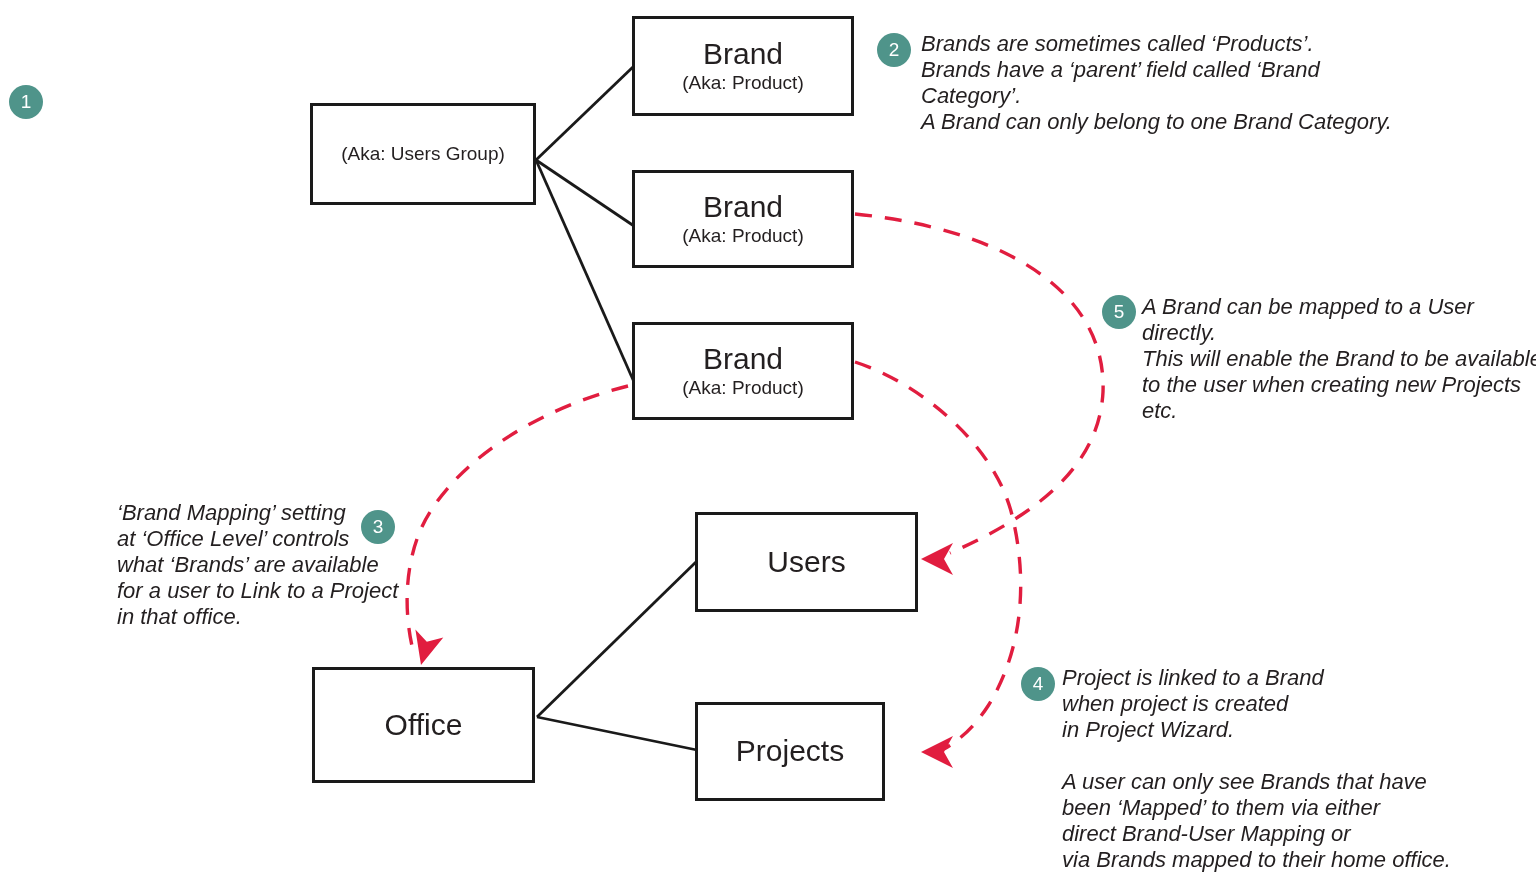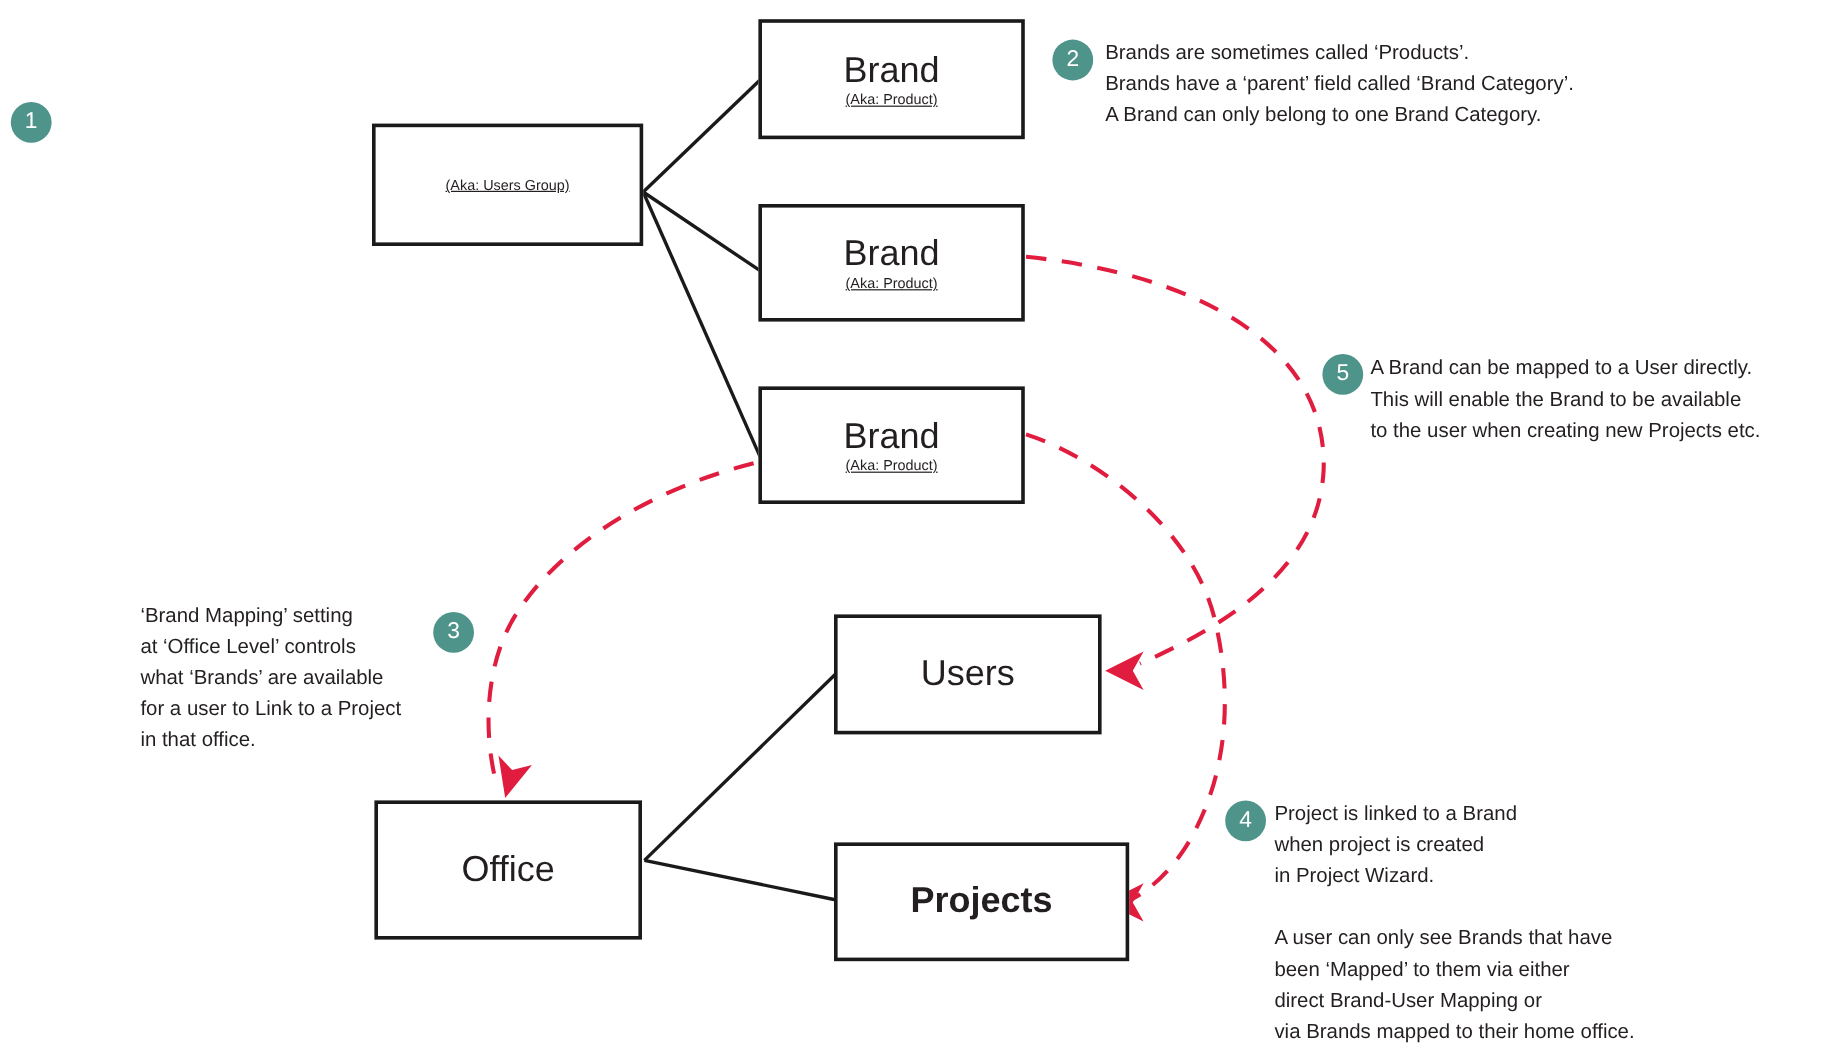--- a/index.html
+++ b/index.html
@@ -20,26 +20,27 @@
   .connectors{position:absolute;left:0;top:0;width:1536px;height:883px;}
   .box{
     position:absolute;
     background:#ffffff;
     border:3px solid var(--ink);
     display:flex;flex-direction:column;align-items:center;justify-content:center;
     text-align:center;
   }
   .box-title{font-size:30px;line-height:1.15;color:var(--text);}
   .box-title.small{font-size:27px;}
-  .box-sub{font-size:12px;line-height:1.2;color:var(--text);text-decoration:underline;}
+  .box-sub{font-size:19px;line-height:1.2;color:var(--text);}
   .note{
     position:absolute;
-    font-size:17px;line-height:26px;
+    font-size:22px;line-height:26px;
     white-space:pre-line;
     color:var(--text);
+    font-style:italic;
   }
   .badge{
     position:absolute;
     width:34px;height:34px;border-radius:50%;
     background:var(--teal);color:#ffffff;
     display:flex;align-items:center;justify-content:center;
     font-size:19px;
   }
 </style>
 </head>
@@ -89,21 +90,21 @@
   </div>
 
   <div class="box" style="left:695px;top:512px;width:223px;height:100px;align-items:center;">
     <div class="box-title">Users</div>
   </div>
 
   <div class="box" style="left:312px;top:667px;width:223px;height:116px;">
     <div class="box-title">Office</div>
   </div>
 
-  <div class="box" style="left:695px;top:702px;width:246px;height:99px;font-weight:bold;">
+  <div class="box" style="left:695px;top:702px;width:190px;height:99px;">
     <div class="box-title">Projects</div>
   </div>
 
   <div class="badge" style="left:9px;top:85px;">1</div>
   <div class="badge" style="left:877px;top:33px;">2</div>
   <div class="badge" style="left:361px;top:510px;">3</div>
   <div class="badge" style="left:1021px;top:667px;">4</div>
   <div class="badge" style="left:1102px;top:295px;">5</div>
 
   <div class="note" style="left:921px;top:31px;width:480px;">Brands are sometimes called ‘Products’.

